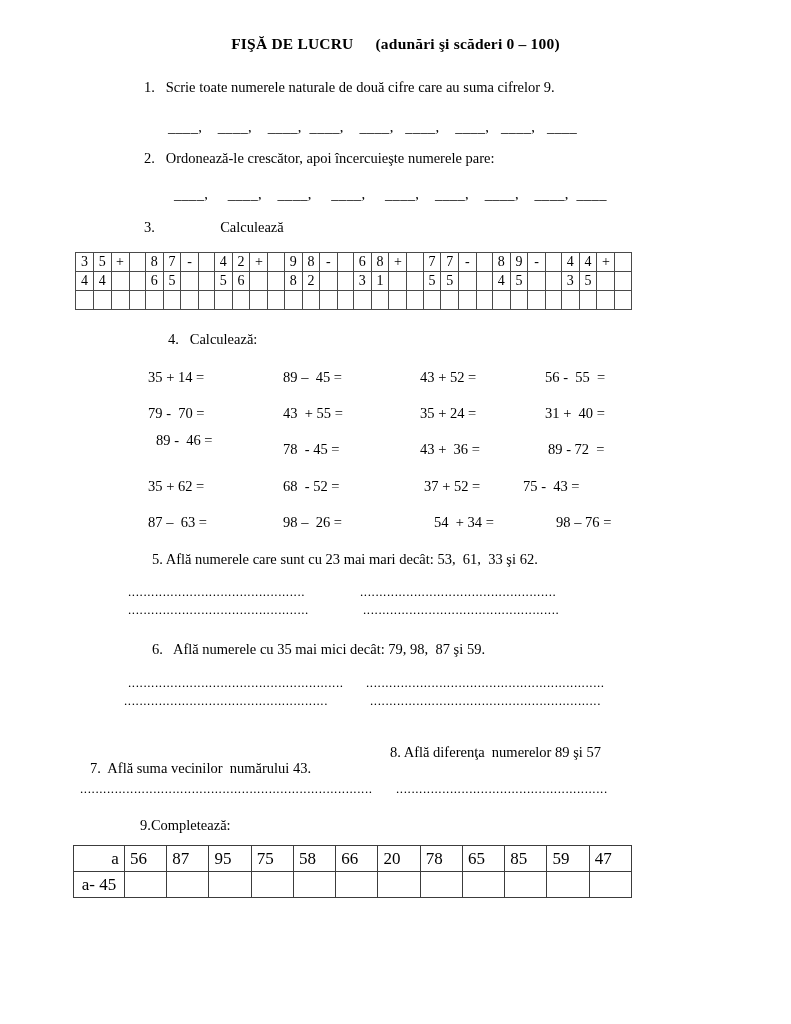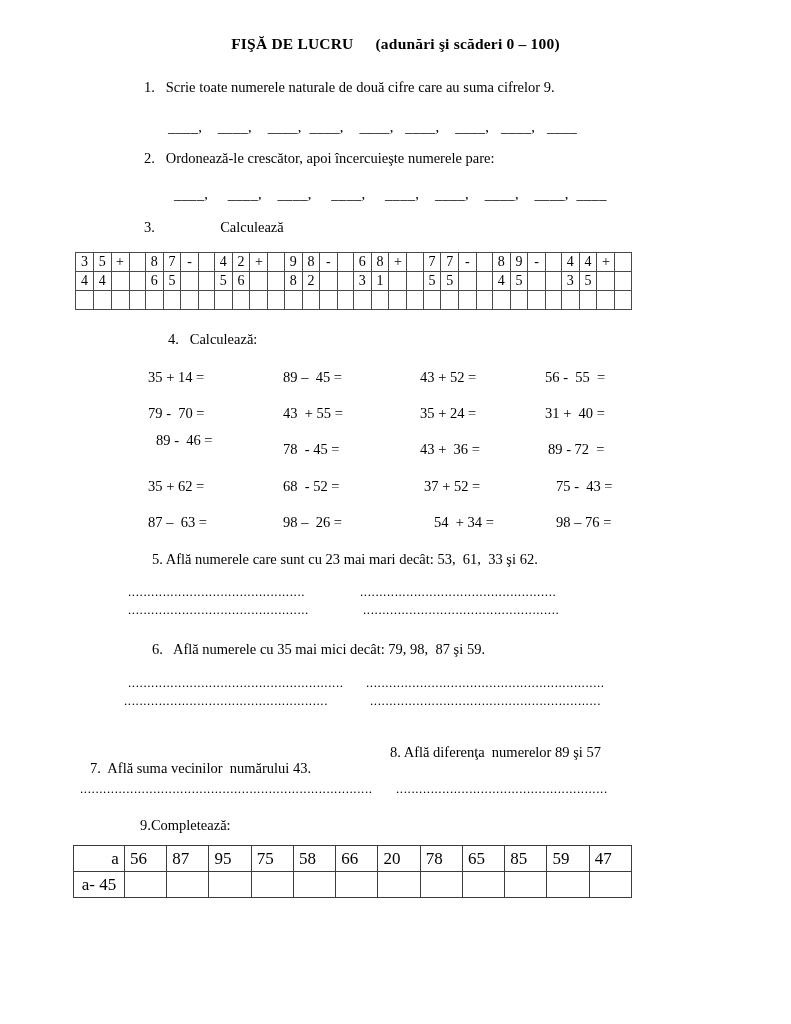--- a/index.html
+++ b/index.html
@@ -253,21 +253,21 @@
   <div class="eq" style="top:405px; left:545px;">31 +  40 =</div>
 
   <div class="eq" style="top:432px; left:148px;margin-left:8px;">89 -  46 =</div>
   <div class="eq" style="top:441px; left:283px;">78  - 45 =</div>
   <div class="eq" style="top:441px; left:420px;">43 +  36 =</div>
   <div class="eq" style="top:441px; left:548px;">89 - 72  =</div>
 
   <div class="eq" style="top:478px; left:148px;">35 + 62 =</div>
   <div class="eq" style="top:478px; left:283px;">68  - 52 =</div>
   <div class="eq" style="top:478px; left:424px;">37 + 52 =</div>
-  <div class="eq" style="top:478px; left:556px;">75 -  43 =</div>
+  <div class="eq" style="top:478px; left:523px;">75 -  43 =</div>
 
   <div class="eq" style="top:514px; left:148px;">87 –  63 =</div>
   <div class="eq" style="top:514px; left:283px;">98 –  26 =</div>
   <div class="eq" style="top:514px; left:434px;">54  + 34 =</div>
   <div class="eq" style="top:514px; left:556px;">98 – 76 =</div>
 
   <div class="task" style="top:551px; left:152px;">5. Află numerele care sunt cu 23 mai mari decât: 53,  61,  33 şi 62.</div>
   <div class="dots" style="top:585px; left:128px;">..............................................</div>
   <div class="dots" style="top:585px; left:360px;">...................................................</div>
   <div class="dots" style="top:603px; left:128px;">...............................................</div>

